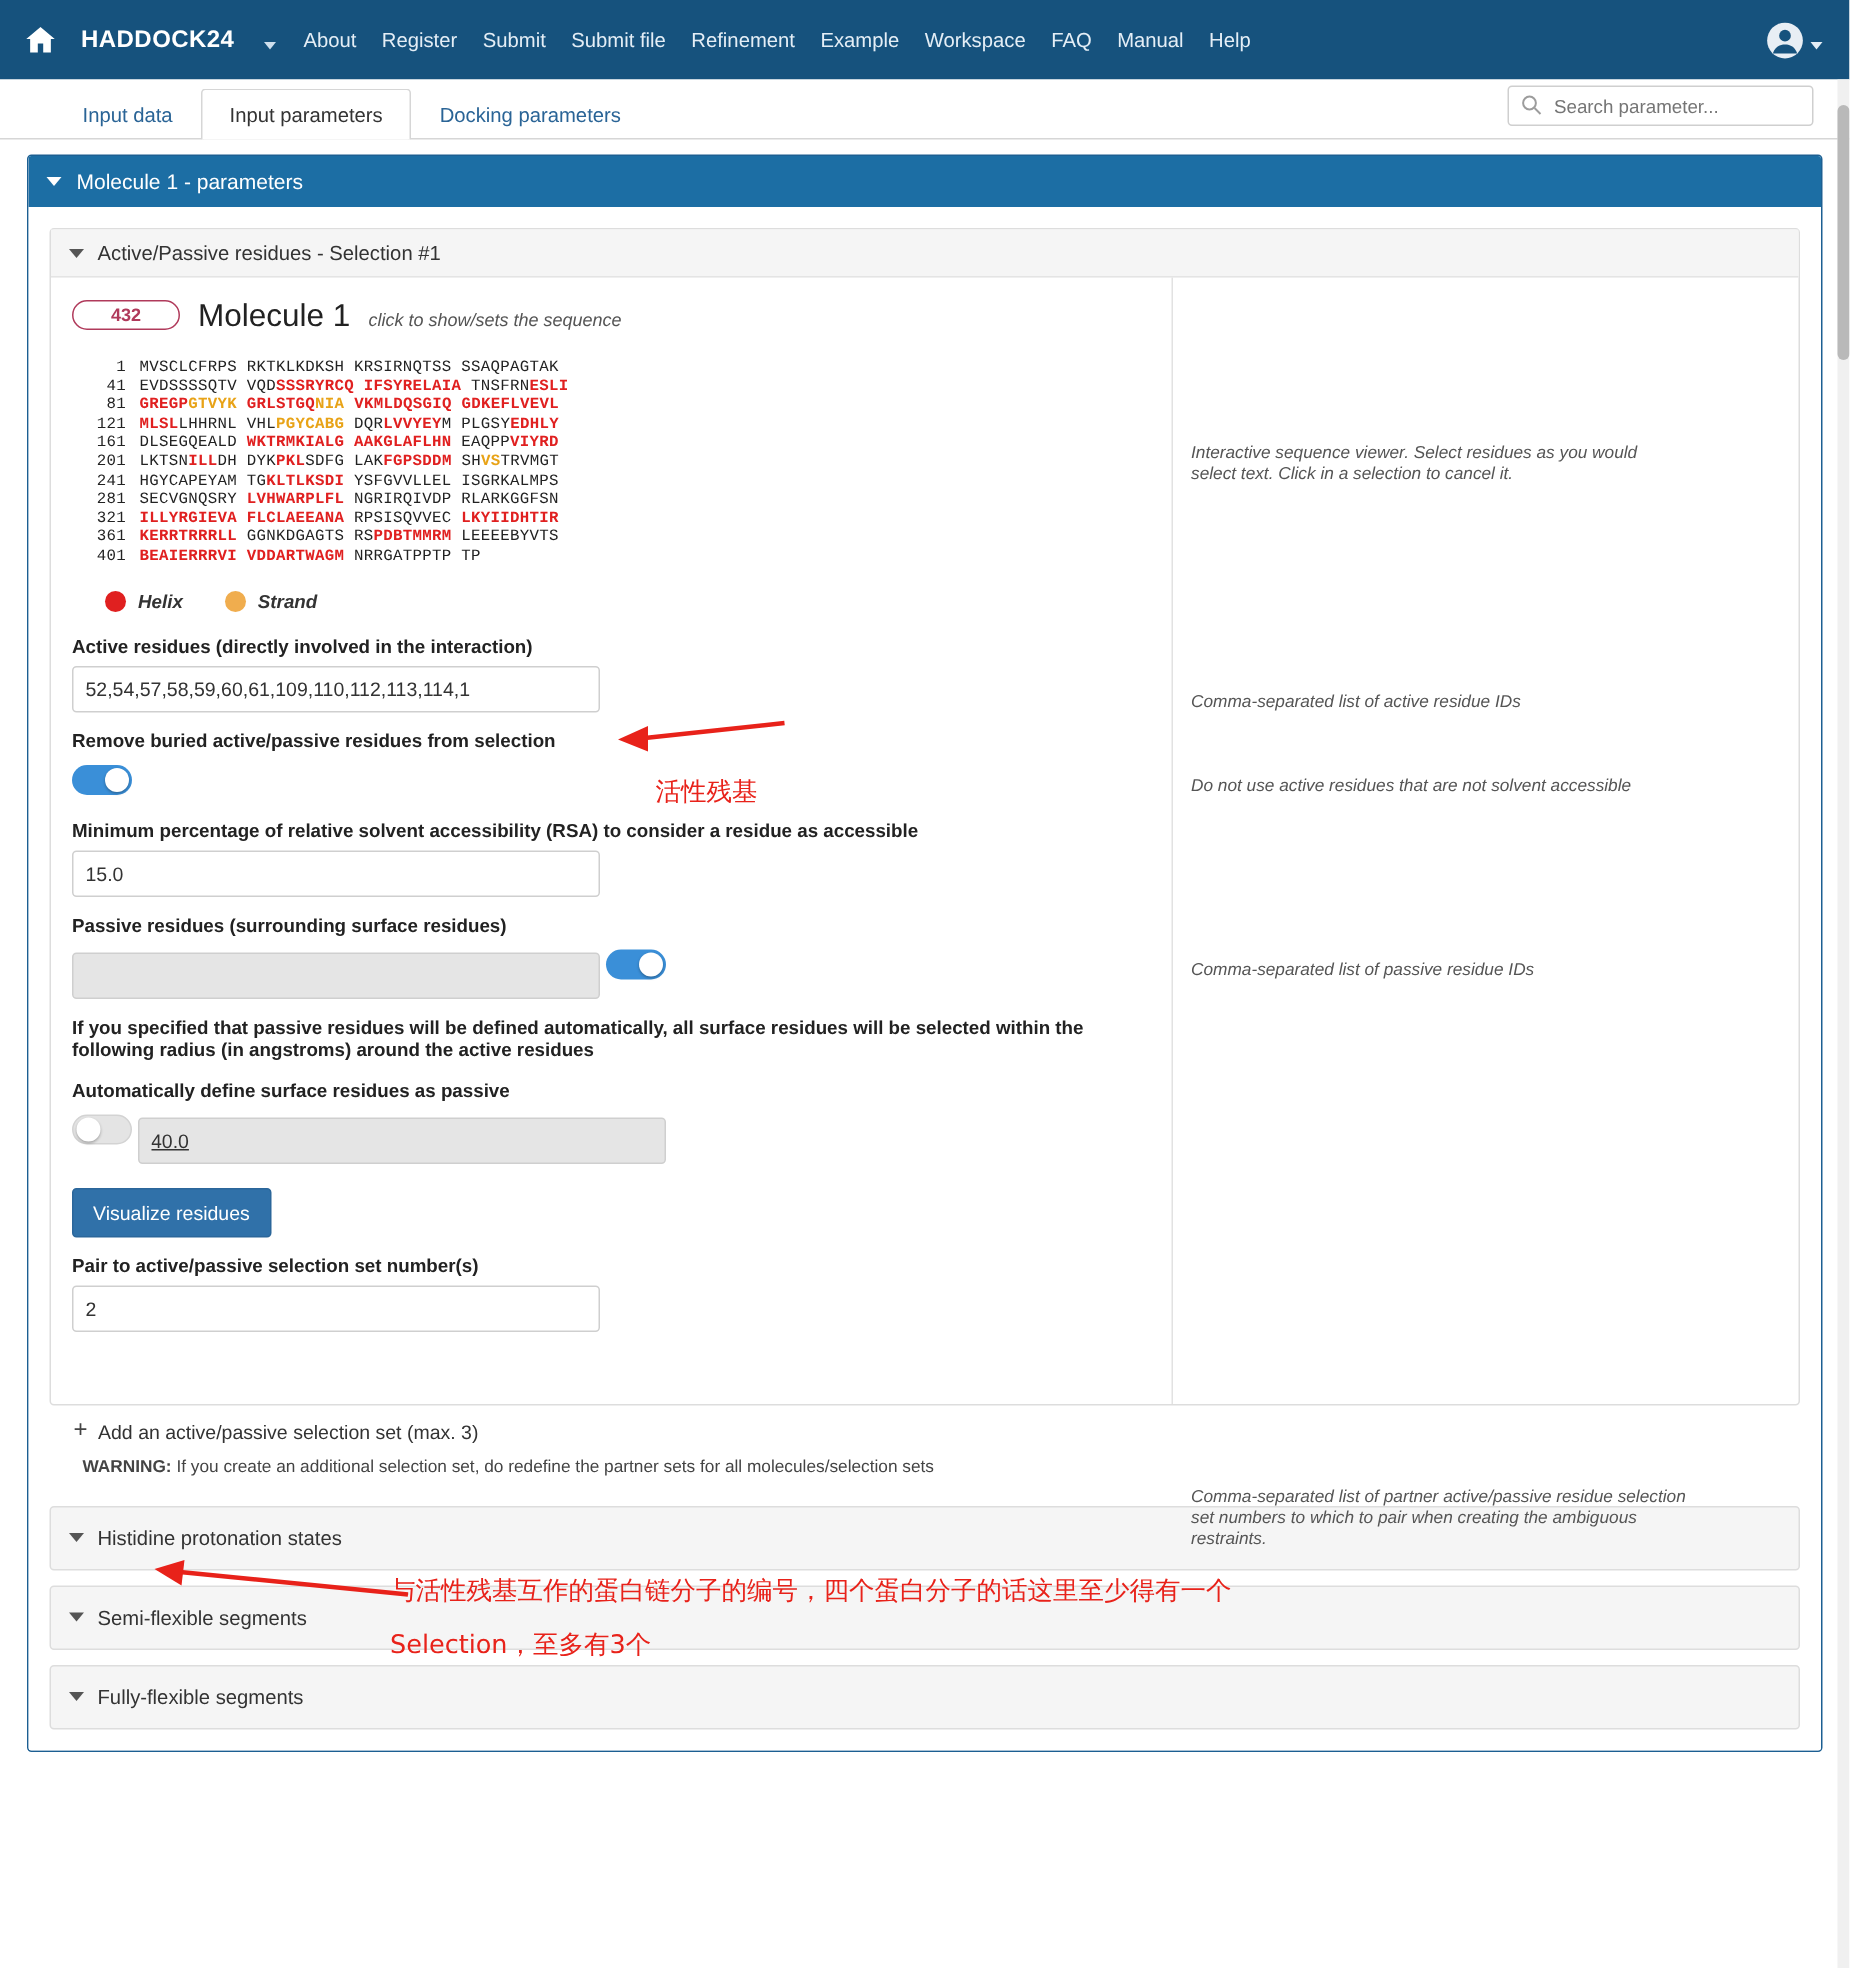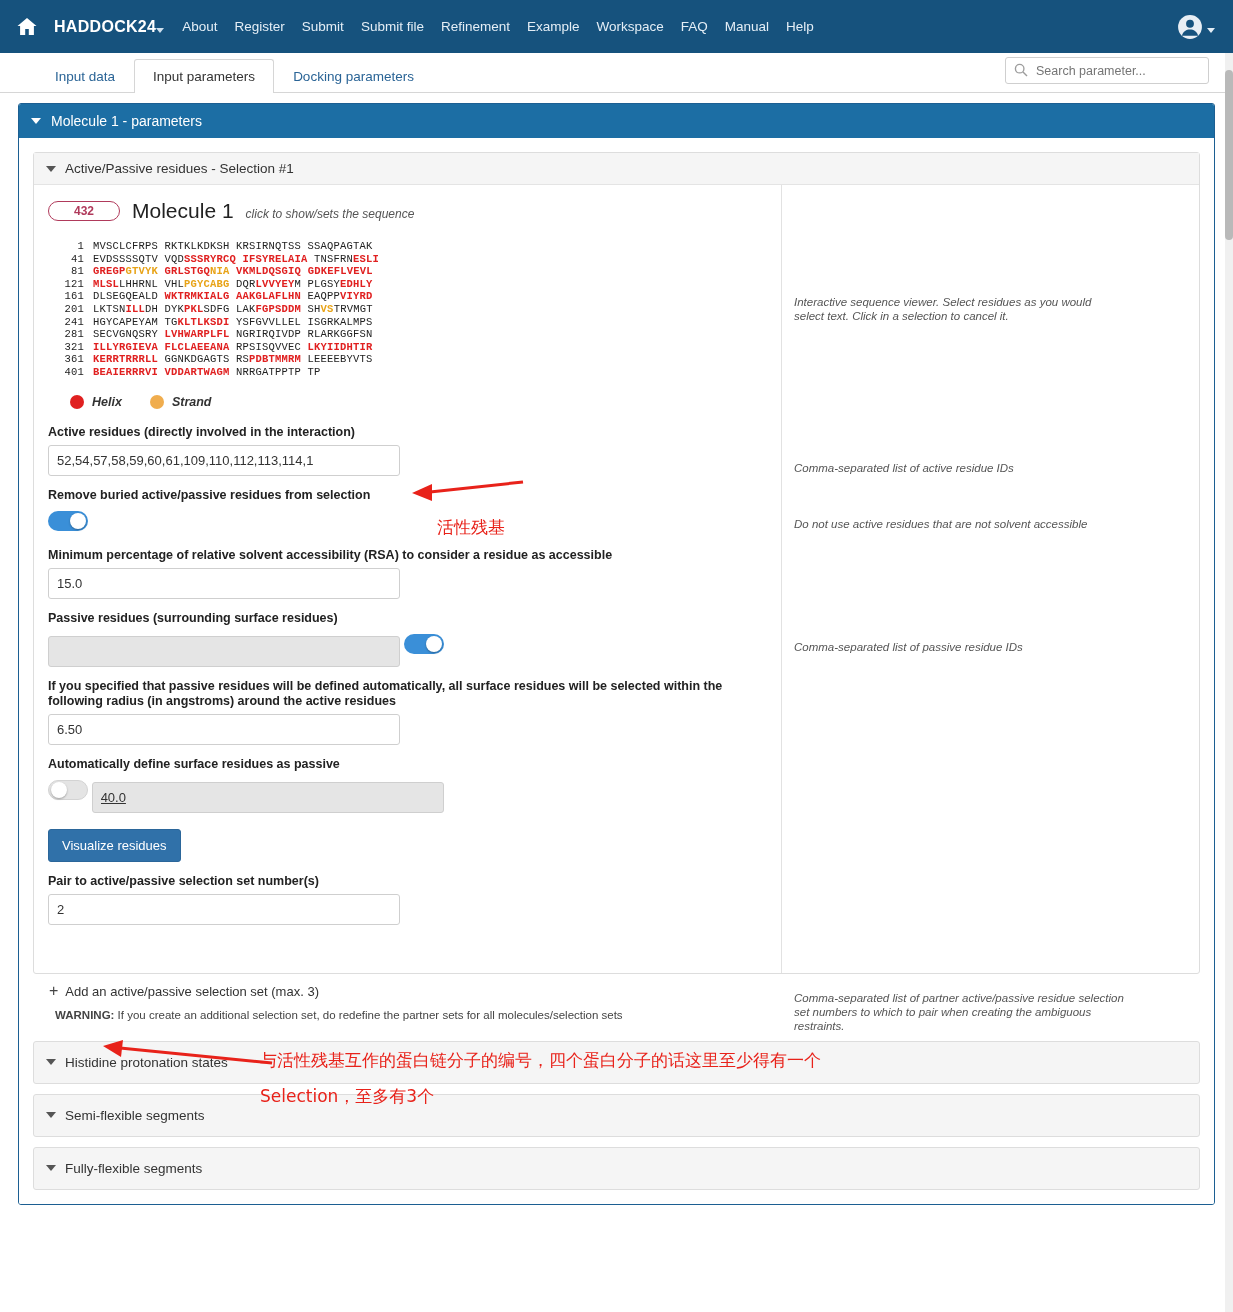--- a/index.html
+++ b/index.html
@@ -23,21 +23,21 @@
     padding: 0 14px;
     color: #fff;
     position: relative;
   }
   .home-icon { width: 26px; height: 26px; margin-right: 14px; display:flex;align-items:center;justify-content:center; }
   .brand {
     font-size: 16px;
     font-weight: bold;
     letter-spacing: 0.3px;
     color: #ffffff;
-    margin-right: 0;
+    margin-right: 20px;
   }
   .caret-down {
     display: inline-block;
     width: 0; height: 0;
     border-left: 4px solid transparent;
     border-right: 4px solid transparent;
     border-top: 5px solid #cfe0ee;
     margin-right: 18px;
     position: relative;
     top: 4px;
@@ -426,21 +426,20 @@
 
             <div class="flabel">Minimum percentage of relative solvent accessibility (RSA) to consider a residue as accessible</div>
             <input class="finput" type="text" value="15.0" style="">
 
             <div class="flabel">Passive residues (surrounding surface residues)</div>
             <input class="finput grey" type="text" value="" style="">
 
             <div class="toggle on"><span class="knob"></span></div>
 
             <div class="flabel" style="width:712px;">If you specified that passive residues will be defined automatically, all surface residues will be selected within the following radius (in angstroms) around the active residues</div>
-            <input class="finput" type="text" value="6.50" style="">
 
             <div class="flabel">Automatically define surface residues as passive</div>
             <div class="toggle off"><span class="knob"></span></div>
 
             <input class="finput grey" type="text" value="40.0" style="">
 
             <div style="height:16px"></div>
             <button class="btn-primary">Visualize residues</button>
 
             <div class="flabel">Pair to active/passive selection set number(s)</div>

